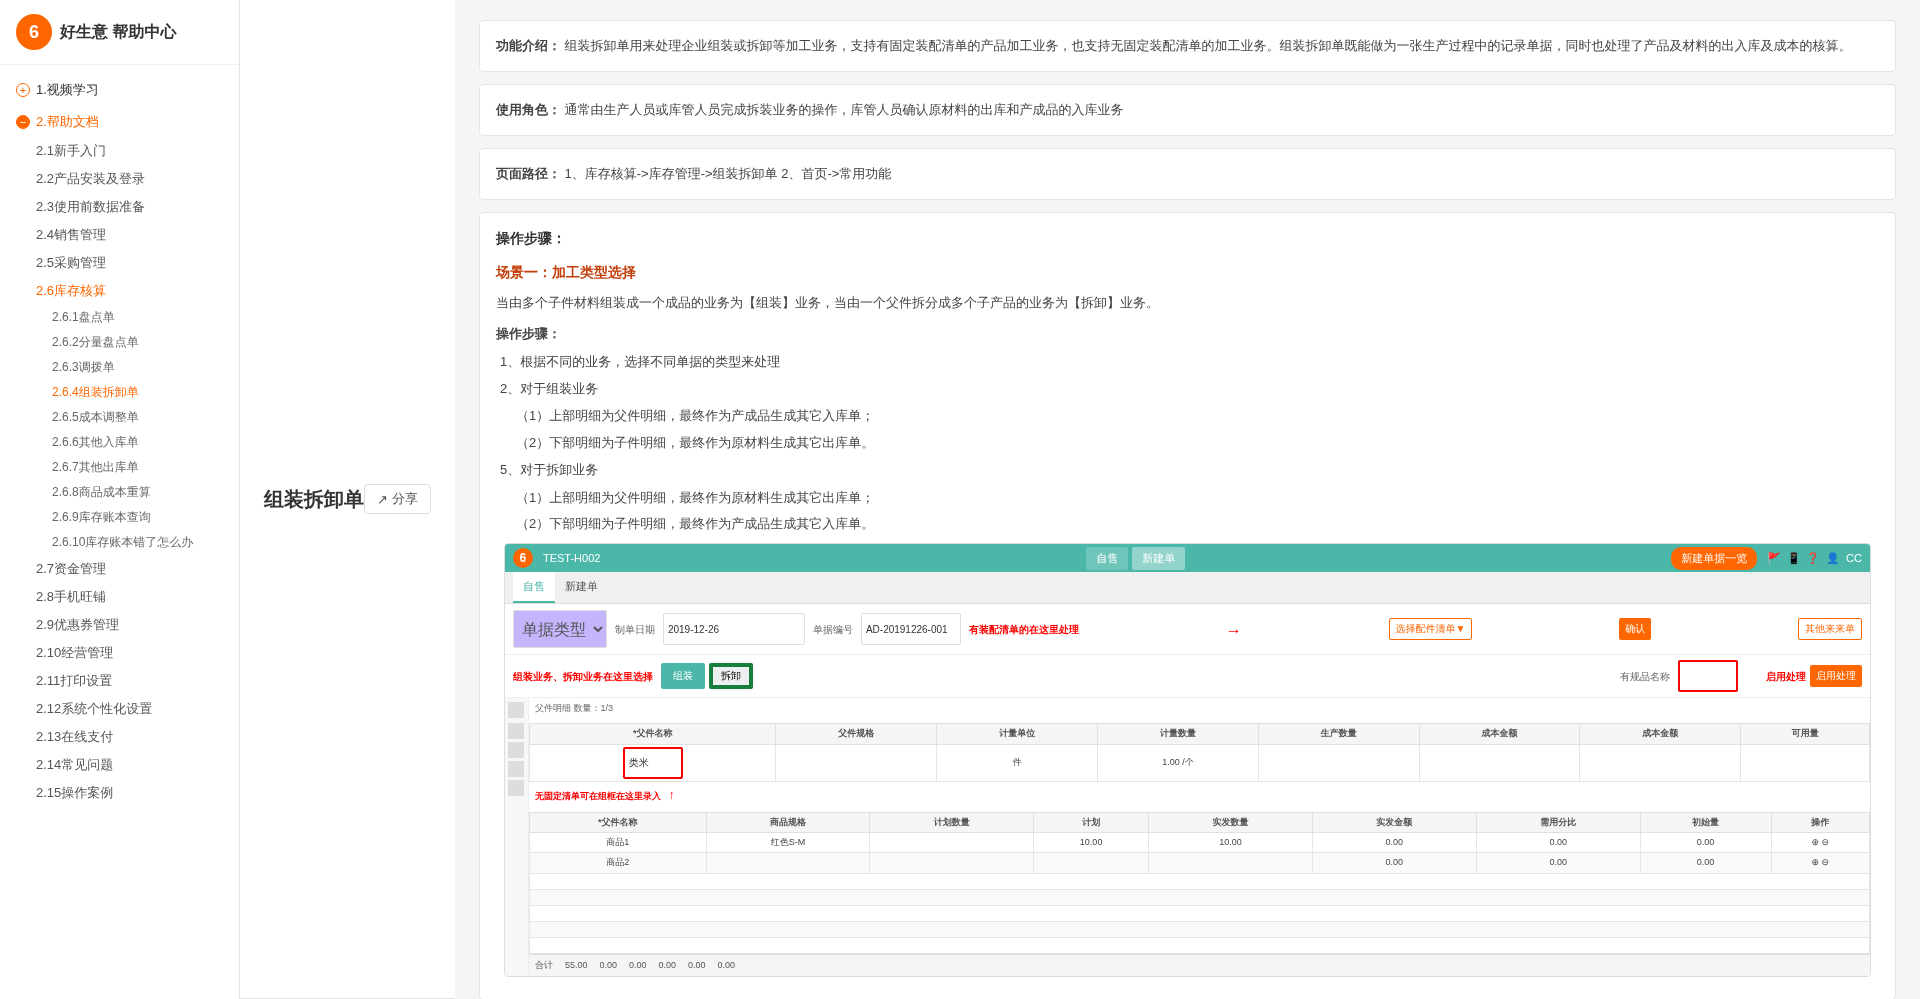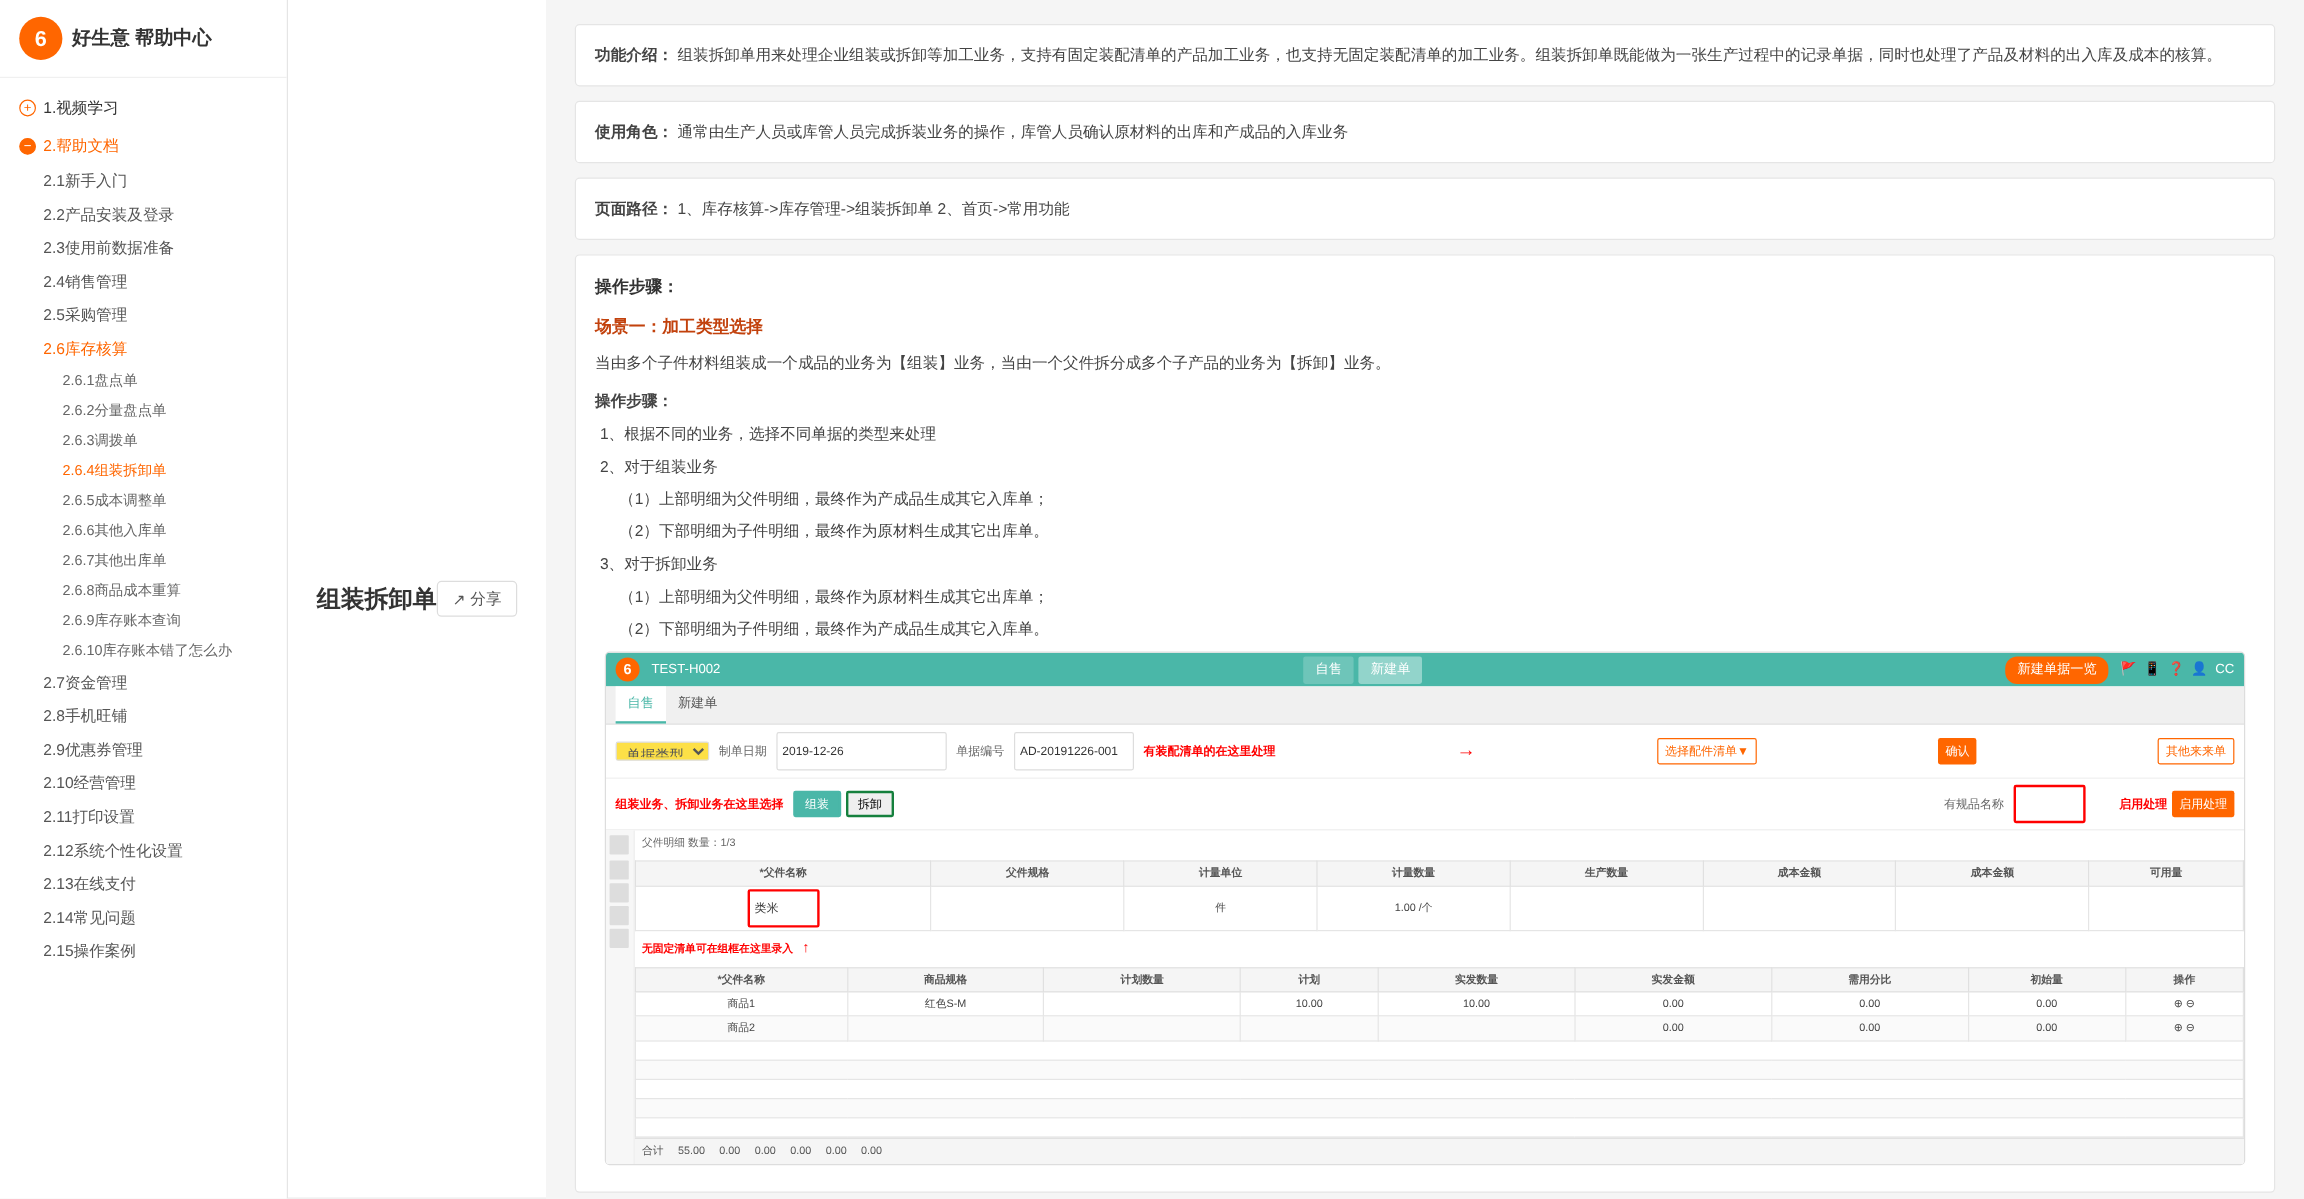--- a/index.html
+++ b/index.html
@@ -237,25 +237,25 @@
       background: #fff;
       border-radius: 4px;
       overflow: hidden;
       margin: 8px;
       border: 1px solid #ddd;
     }
 
     .mini-select {
       border: 1px solid #ddd;
       border-radius: 2px;
-      font-size: 12px;
+      font-size: 16px;
       padding: 2px 4px;
       color: #555;
-      background: #fde047;
-      height: 16px;
+      background: #c4b5fd;
+      height: 38px;
     }
 
     .mini-btn-orange {
       background: #f60;
       color: #fff;
       border: none;
       border-radius: 2px;
       font-size: 10px;
       padding: 2px 6px;
       height: 22px;
@@ -314,21 +314,21 @@
 
     .screenshot-wrapper {
       position: relative;
       width: 100%;
     }
 
     .type-btn {
       font-size: 10px;
       padding: 2px 8px;
       border-radius: 2px;
-      border: 2px solid #15803d;
+      border: 4px solid #15803d;
       cursor: pointer;
       text-align: center;
     }
 
     .type-btn.selected {
       background: #4ab7a8;
       color: #fff;
       border-color: #4ab7a8;
     }
 
@@ -453,21 +453,21 @@
       <div class="step-text">当由多个子件材料组装成一个成品的业务为【组装】业务，当由一个父件拆分成多个子产品的业务为【拆卸】业务。</div>
 
       <div class="step-text" style="margin-top:8px;font-weight:bold;">操作步骤：</div>
 
       <div class="step-text numbered-item">1、根据不同的业务，选择不同单据的类型来处理</div>
 
       <div class="step-text numbered-item">2、对于组装业务</div>
       <div class="step-text sub-item">（1）上部明细为父件明细，最终作为产成品生成其它入库单；</div>
       <div class="step-text sub-item">（2）下部明细为子件明细，最终作为原材料生成其它出库单。</div>
 
-      <div class="step-text numbered-item">3、对于拆卸业务</div>
+      <div class="step-text numbered-item">5、对于拆卸业务</div>
       <div class="step-text sub-item">（1）上部明细为父件明细，最终作为原材料生成其它出库单；</div>
       <div class="step-text sub-item">（2）下部明细为子件明细，最终作为产成品生成其它入库单。</div>
 
       <div class="screenshot-wrapper">
         <div class="mini-app">
 
           <div style="background:#4ab7a8;height:28px;display:flex;align-items:center;padding:0 8px;gap:10px;">
             <div style="width:20px;height:20px;background:#f60;border-radius:50%;display:flex;align-items:center;justify-content:center;color:#fff;font-size:12px;font-weight:bold;">6</div>
             <span style="color:#fff;font-size:11px;">TEST-H002</span>
             <div style="flex:1;display:flex;justify-content:center;">

